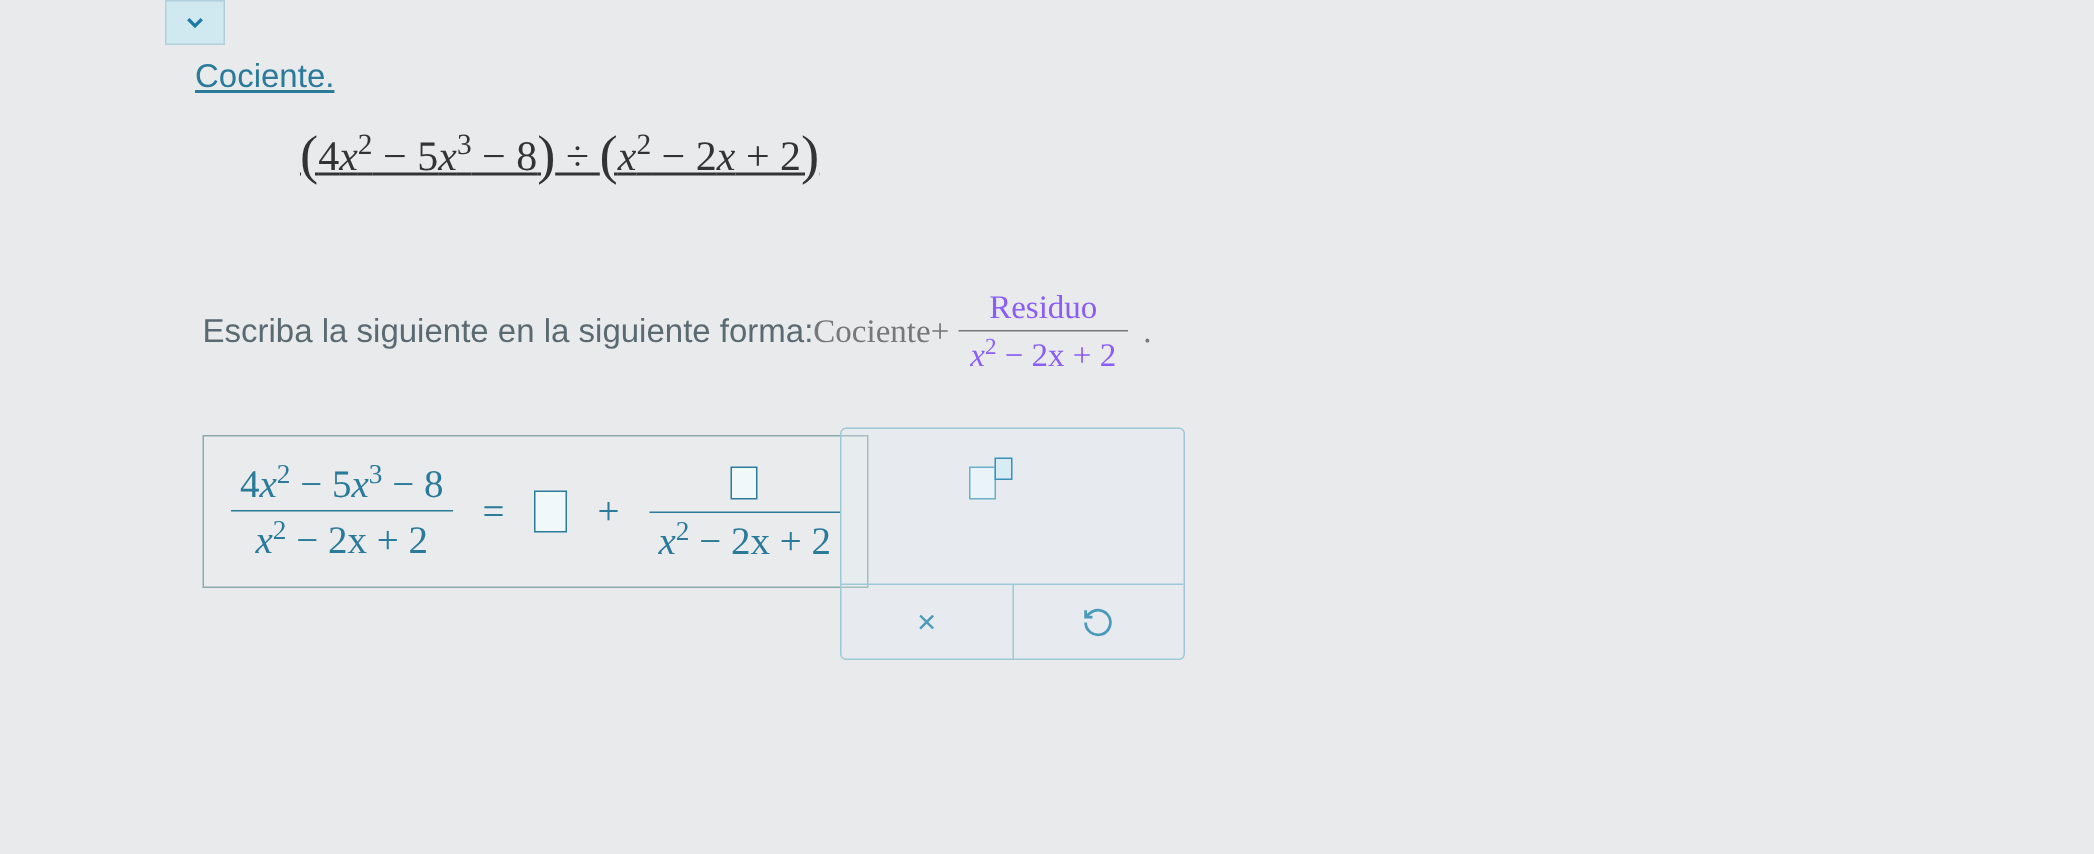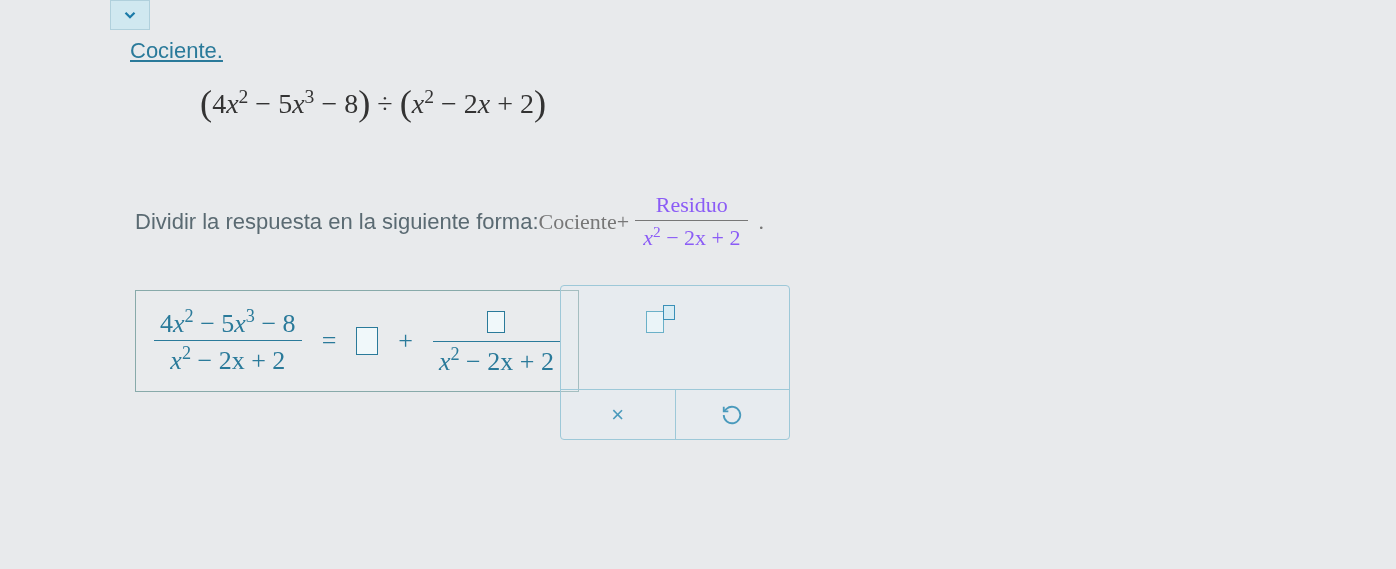--- a/index.html
+++ b/index.html
@@ -33,20 +33,21 @@
     font-size: 22px;
   }
   .expression {
     position: absolute;
     left: 200px;
     top: 80px;
     font-family: 'Times New Roman', serif;
     font-size: 28px;
     color: #333;
     white-space: nowrap;
+    text-decoration: underline;
   }
   .instruction {
     position: absolute;
     left: 135px;
     top: 190px;
     font-size: 22px;
     color: #5a6a72;
     display: flex;
     align-items: center;
     white-space: nowrap;
@@ -179,21 +180,21 @@
   </svg>
 </div>
 
 <div class="title-link">Cociente.</div>
 
 <div class="expression">
   <span class="paren-l">(</span><span>4</span><span><i>x</i></span><sup>2</sup><span> − 5</span><span><i>x</i></span><sup>3</sup><span> − 8</span><span class="paren-r">)</span><span> ÷ </span><span class="paren-l">(</span><span><i>x</i></span><sup>2</sup><span> − 2</span><span><i>x</i></span><span> + 2</span><span class="paren-r">)</span>
 </div>
 
 <div class="instruction">
-  <span>Dividir la respuesta en la siguiente forma: </span>
+  <span>Escriba la siguiente en la siguiente forma: </span>
   <span style="color:#777;font-family:'Times New Roman',serif">Cociente</span>
   <span style="color:#777;font-family:'Times New Roman',serif"> + </span>
   <span class="frac-inline">
     <span class="num">Residuo</span>
     <span class="bar"></span>
     <span class="den">
       <i>x</i><sup>2</sup><span> − 2x + 2</span>
     </span>
   </span>
   <span class="dot">.</span>

